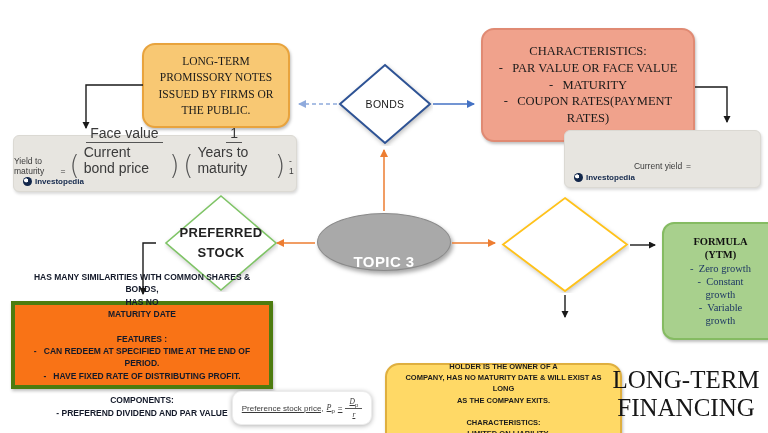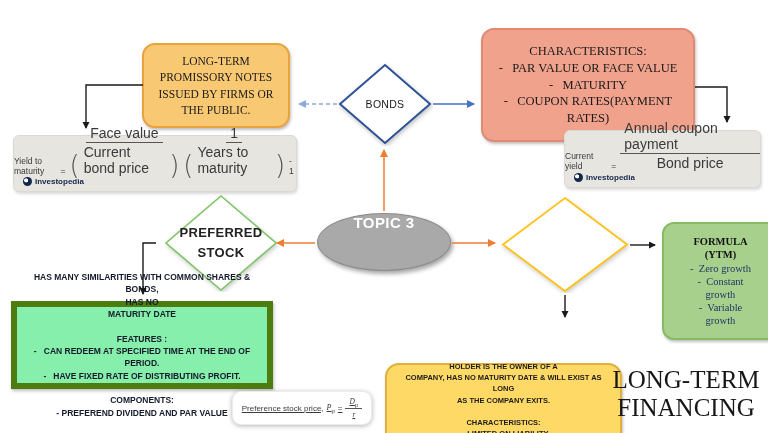--- a/index.html
+++ b/index.html
@@ -58,21 +58,21 @@
   }
   .invest .globe {
     width:9px; height:9px; border-radius:50%;
     background:radial-gradient(circle at 35% 38%, #ffffff 0 22%, #12274B 28%);
     display:inline-block;
   }
 
   
   .pref-details {
     left:11px; top:301px; width:262px; height:88px;
-    background:#86efac; border:6px solid #4d7c0f;
+    background:#f97316; border:4px solid #4d7c0f;
     font-size:8.5px; font-weight:bold; color:#141A2A; line-height:1.45;
     display:flex; align-items:center; justify-content:center; text-align:center;
     padding:4px 6px; box-shadow:1px 2px 3px rgba(0,0,0,.25);
   }
   .ord-details {
     left:385px; top:323px; width:237px; height:97px;
     background:#FFD966; border:2px solid #DFAF3F; border-radius:14px;
     font-size:7.5px; font-weight:bold; color:#1b1b1b; line-height:1.5;
     display:flex; align-items:center; justify-content:center; text-align:center;
     padding:4px 8px; box-shadow:1px 2px 3px rgba(0,0,0,.25);margin-top:40px;
@@ -93,21 +93,21 @@
   .diamond { display:flex; align-items:center; justify-content:center; text-align:center; }
   .diamond svg { position:absolute; inset:0; }
   .diamond .dlabel { position:relative; z-index:1; }
   .bonds-diamond { left:337px; top:62px; width:96px; height:84px; font-size:10.5px; color:#1a1a1a; letter-spacing:.3px; }
   .pref-diamond  { left:164px; top:194px; width:114px; height:98px; font-size:13px; font-weight:600; color:#222; line-height:1.55; letter-spacing:.3px; }
   .ord-diamond   { left:501px; top:196px; width:128px; height:97px;
                    font-family:"Liberation Serif", serif; font-size:12.5px; color:#1F3864; line-height:1.35; letter-spacing:.6px; }
   .topic {
     left:317px; top:213px; width:134px; height:58px; border-radius:50%;
     background:#A9A9A9; border:1px solid #8A8A8A;
-    display:flex; align-items:flex-start; justify-content:center;
+    display:flex; align-items:flex-end; justify-content:center;
     color:#ffffff; font-weight:bold; font-size:15px; letter-spacing:.4px;
     box-shadow:2px 3px 4px rgba(0,0,0,.35);
   }
 
   
   .page-title {
     left:610px; top:366px; width:152px; text-align:center;
     font-family:"Liberation Serif", serif; font-size:25px; line-height:1.1; color:#161616;
   }
 
@@ -154,24 +154,20 @@
     <div class="invest">
       <span class="globe"></span>
       <span>Investopedia</span>
     </div>
   </div>
 
   <div class="node formula-card cy-card">
     <div class="formula-row">
       <span>Current yield</span>
       <span>=</span>
-      <span class="frac">
-        <span class="num">Annual coupon payment</span>
-        <span class="den">Bond price</span>
-      </span>
     </div>
     <div class="invest">
       <span class="globe"></span>
       <span>Investopedia</span>
     </div>
   </div>
 
   <div class="node diamond bonds-diamond">
     <svg viewBox="0 0 96 84">
       <polygon points="48,3 93,42 48,81 3,42" fill="#ffffff" stroke="#2E5395" stroke-width="2" style="filter:drop-shadow(1px 2px 2px rgba(0,0,0,.25))"></polygon>

